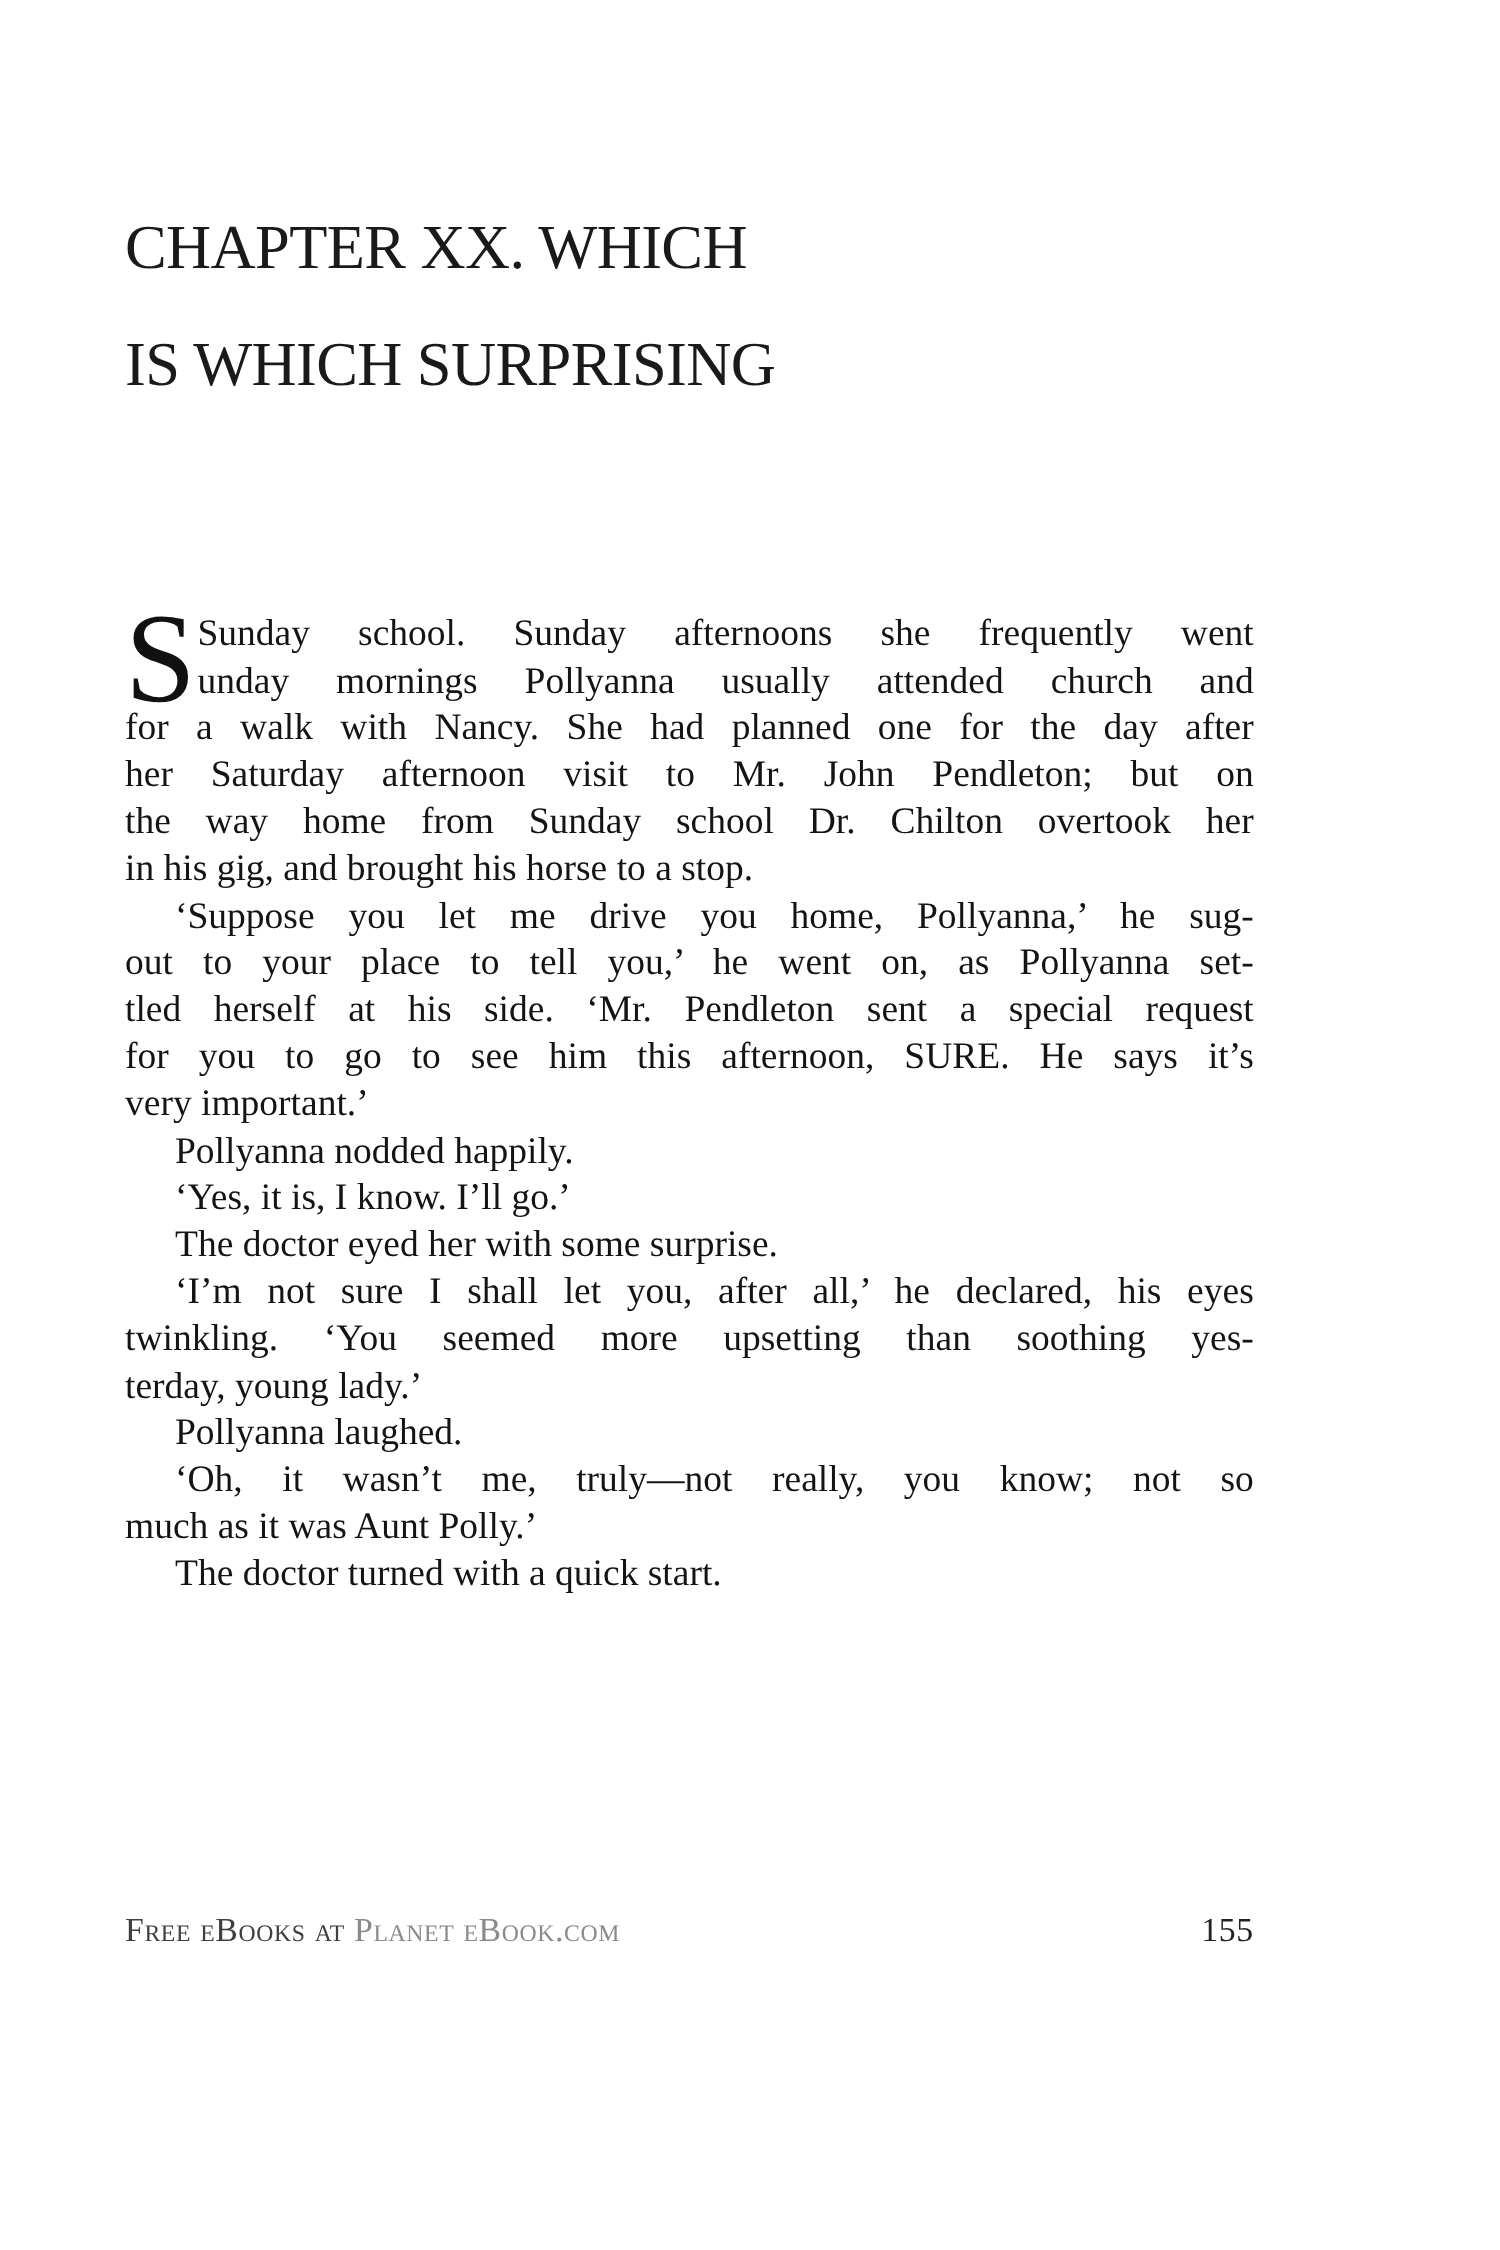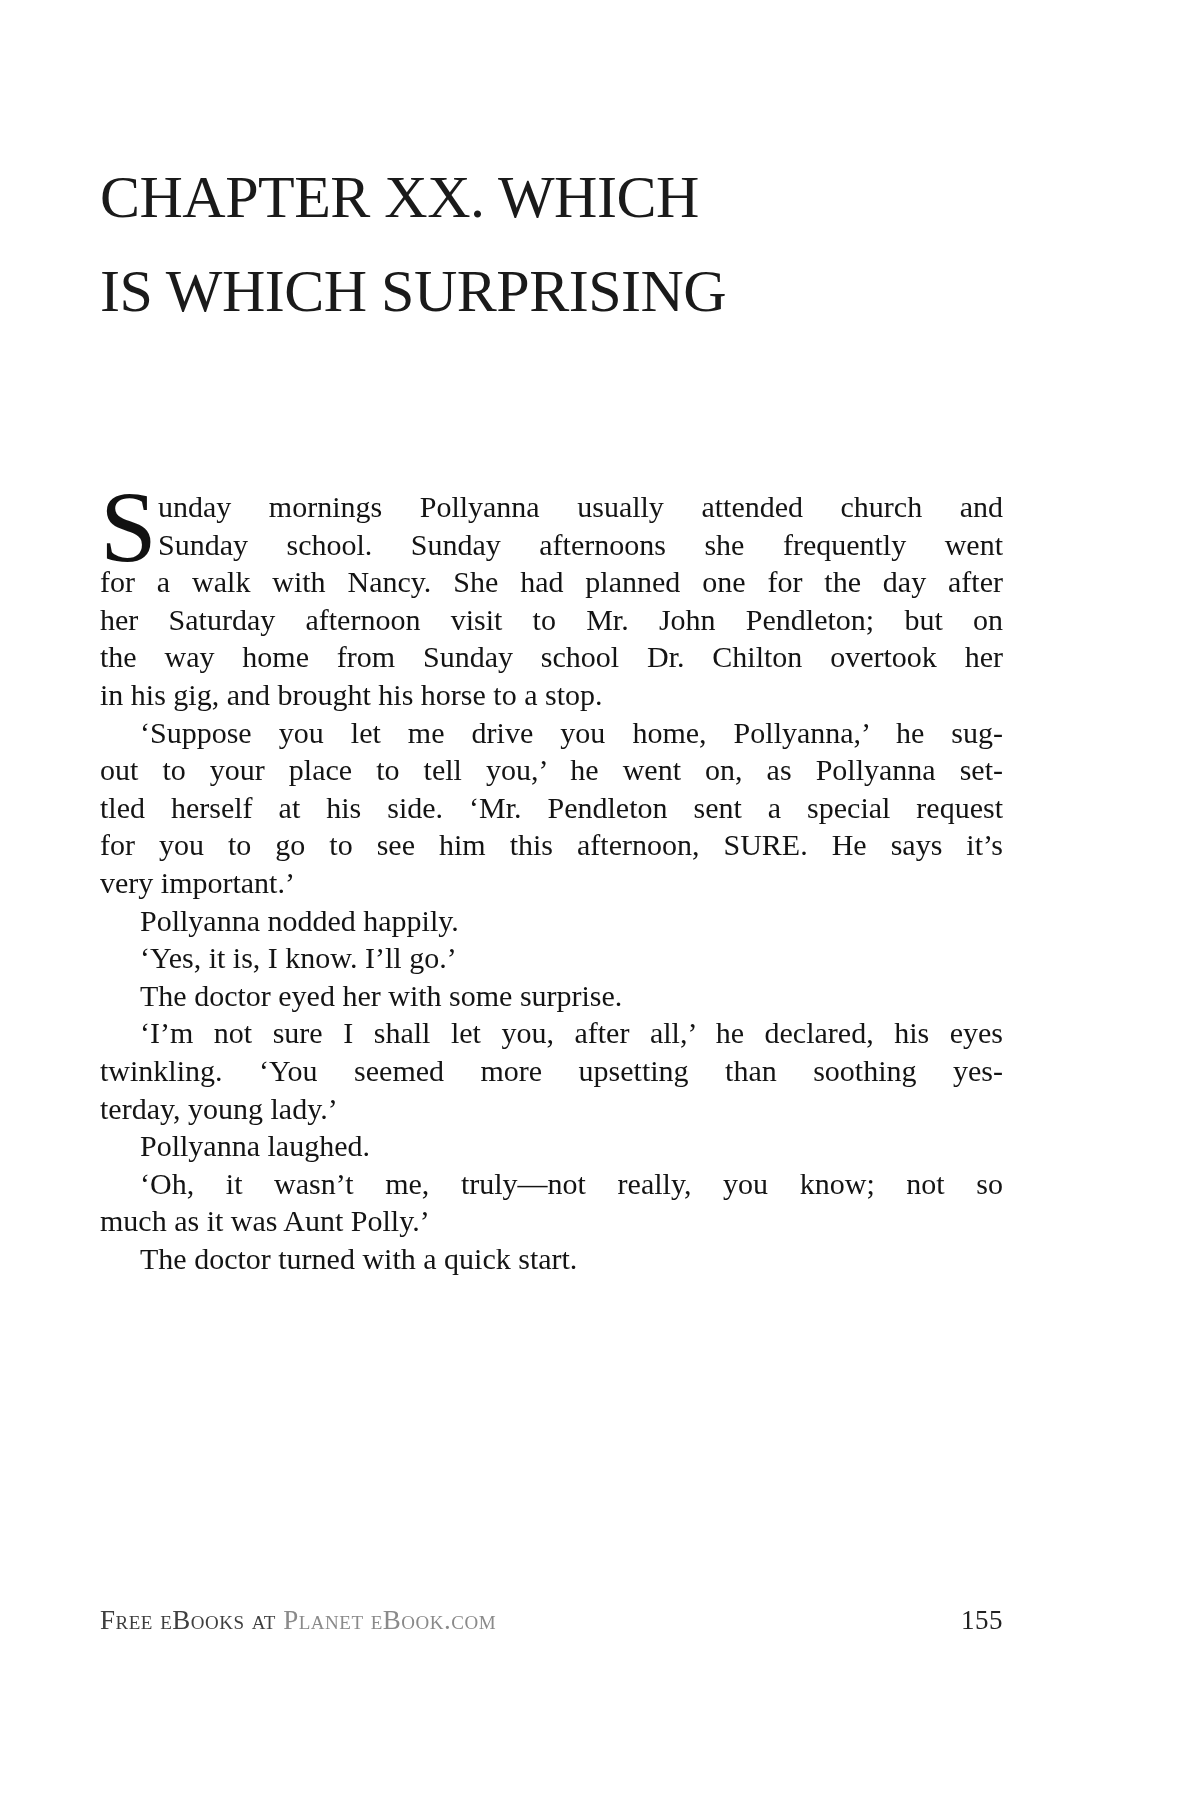--- a/index.html
+++ b/index.html
@@ -14,21 +14,21 @@
     background: #ffffff;
     font-family: "Liberation Serif", "DejaVu Serif", serif;
     color: #161616;
     overflow: hidden;
   }
   .chapter-title {
     position: absolute;
     left: 100px;
     top: 150px;
     width: 960px;
-    font-size: 60px;
+    font-size: 50px;
     line-height: 94px;
     letter-spacing: -0.5px;
     color: #1a1a1a;
     font-weight: 400;
   }
   .body-text {
     position: absolute;
     left: 100px;
     top: 488px;
     width: 903px;
@@ -53,21 +53,21 @@
     position: absolute;
     left: 0;
     top: 5px;
     font-size: 102px;
     line-height: 70px;
     color: #111111;
   }
   .footer {
     position: absolute;
     left: 100px;
-    top: 1604px;
+    top: 1528px;
     width: 903px;
     font-size: 27px;
     line-height: 32px;
     font-variant: small-caps;
     letter-spacing: 0.5px;
   }
   .footer-brand { display: inline; }
   .brand-prefix { color: #3f3f3f; }
   .brand-site { color: #8a8a8a; }
   .page-number {
@@ -85,22 +85,22 @@
 <div class="page">
 
   <div class="chapter-title">
     <div>CHAPTER XX. WHICH</div>
     <div>IS WHICH SURPRISING</div>
   </div>
 
   <div class="body-text">
       <div class="para">
         <span class="dropcap">S</span>
+        <div class="line dropcap-pad">Sunday school. Sunday afternoons she frequently went</div>
         <div class="line dropcap-pad">unday mornings Pollyanna usually attended church and</div>
-        <div class="line dropcap-pad">Sunday school. Sunday afternoons she frequently went</div>
         <div class="line">for a walk with Nancy. She had planned one for the day after</div>
         <div class="line">her Saturday afternoon visit to Mr. John Pendleton; but on</div>
         <div class="line">the way home from Sunday school Dr. Chilton overtook her</div>
         <div class="line last">in his gig, and brought his horse to a stop.</div>
       </div>
       <div class="para">
         <div class="line indent">‘Suppose you let me drive you home, Pollyanna,’ he sug-</div>
         <div class="line">out to your place to tell you,’ he went on, as Pollyanna set-</div>
         <div class="line">tled herself at his side. ‘Mr. Pendleton sent a special request</div>
         <div class="line">for you to go to see him this afternoon, SURE. He says it’s</div>

